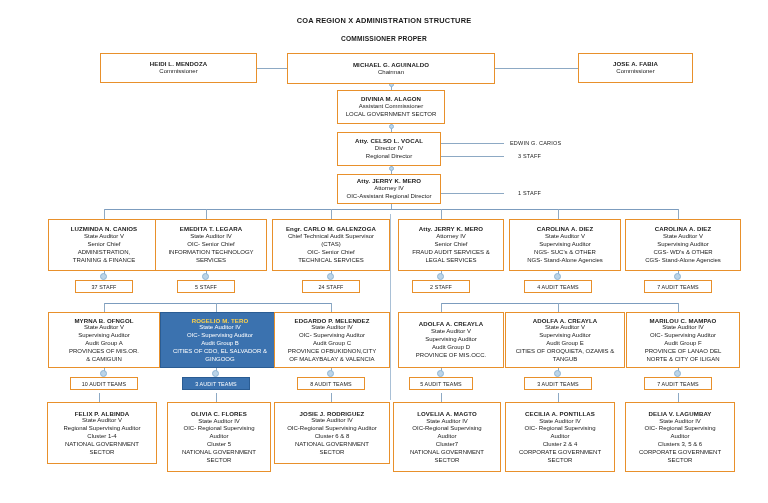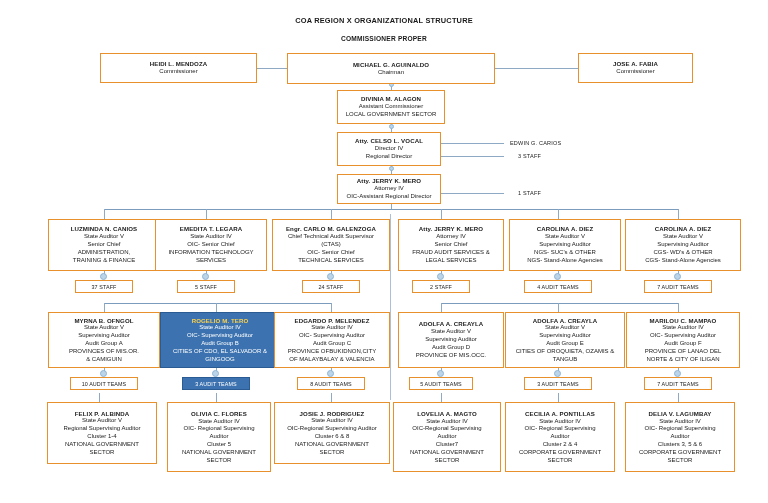--- a/index.html
+++ b/index.html
@@ -116,21 +116,21 @@
     border: 1px solid #8FB5D4;
     box-sizing: border-box;
   }
   .node.sm { width: 5px; height: 5px; }
 </style>
 </head>
 <body>
 
 <div class="canvas">
 
-  <div class="title" id="chart-title">COA REGION X ORGANIZATIONAL STRUCTURE</div>
+  <div class="title" id="chart-title">COA REGION X ADMINISTRATION STRUCTURE</div>
   <div class="title" id="sub-title">COMMISSIONER PROPER</div>
 
   <div class="hline" style="left:257px; top:68px; width:30px;"></div>
   <div class="hline" style="left:495px; top:68px; width:83px;"></div>
 
   <div class="vline" style="left:391px; top:84px; height:8px;"></div>
   <div class="node sm" style="left:389px; top:82px;"></div>
 
   <div class="vline" style="left:391px; top:124px; height:9px;"></div>
   <div class="node sm" style="left:389px; top:124px;"></div>

